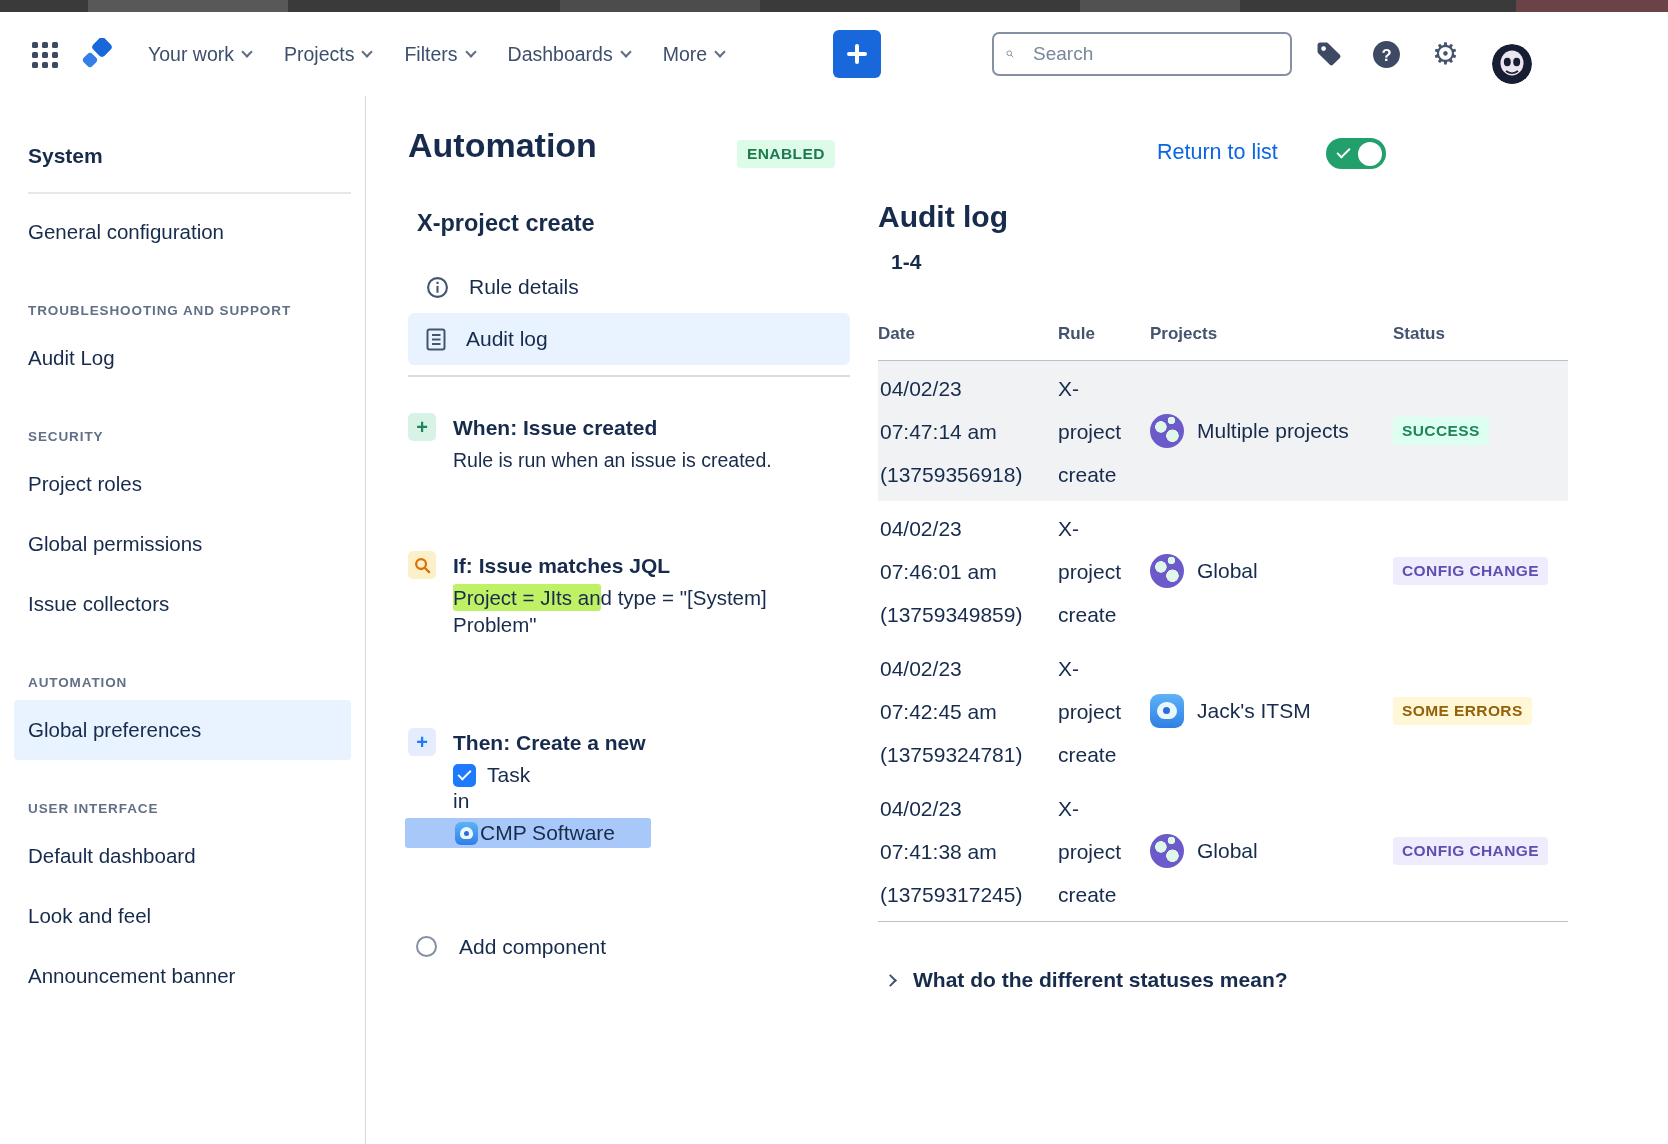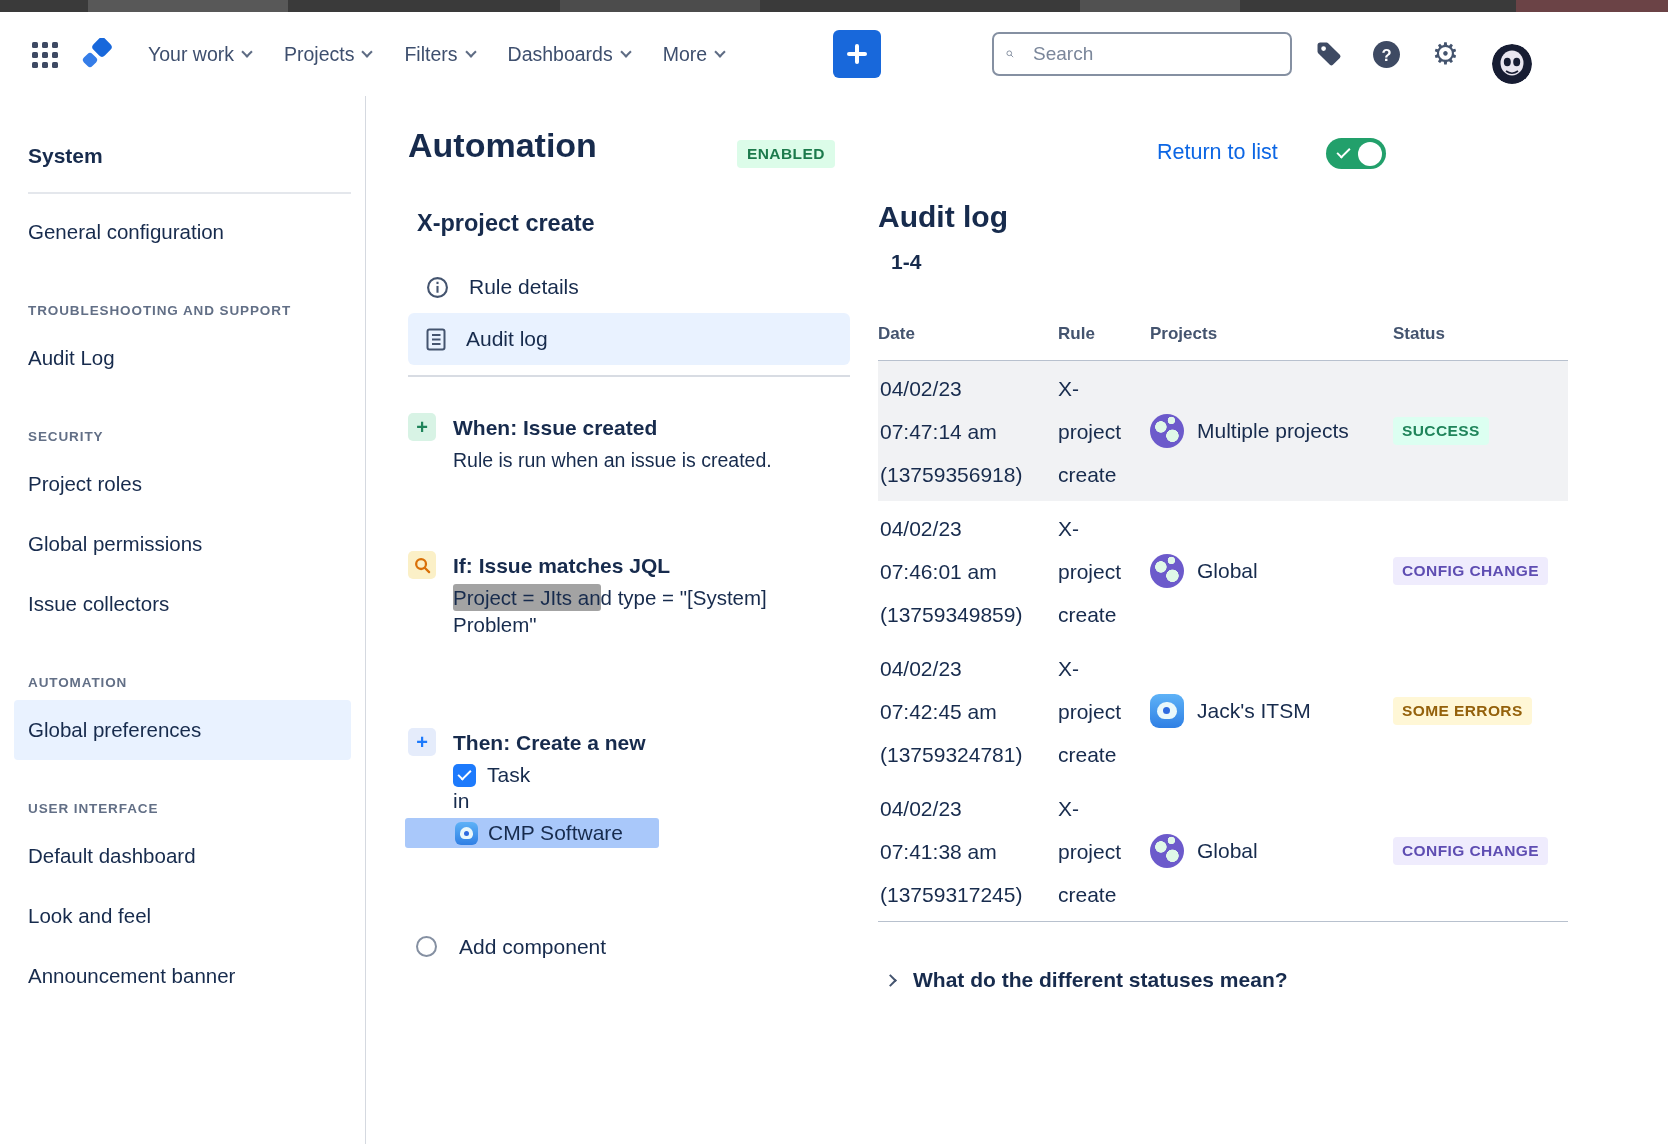--- a/index.html
+++ b/index.html
@@ -57,26 +57,26 @@
   .rule-block.if   { margin-top:80px; }
   .rule-block.then { margin-top:92px; }
   .blk-ic { width:28px; height:28px; border-radius:5px; flex:0 0 28px; display:flex; align-items:center; justify-content:center; font-size:20px; font-weight:700; margin-top:-2px; }
   .blk-ic.g { background:#D8F3E5; color:#1F845A; }
   .blk-ic.y { background:#FBF0C7; }
   .blk-ic.b { background:#E5ECFB; color:#1D7AFC; }
   .blk-ic.g::before, .blk-ic.b::before { content:"+"; }
   .blk-title { font-size:21px; font-weight:600; color:#172B4D; line-height:26px; }
   .blk-desc { font-size:19.5px; color:#172B4D; margin-top:6px; line-height:26px; }
   .jql { font-size:20.5px; line-height:27px; margin-top:5px; max-width:348px; }
-  .jql mark { background:#a3a3a3; color:inherit; border-radius:3px; padding:2px 0; }
+  .jql mark { background:#bef264; color:inherit; border-radius:3px; padding:2px 0; }
   .then-line { display:flex; align-items:center; gap:11px; margin-top:6px; font-size:21px; line-height:26px; }
   .then-in { font-size:21px; line-height:26px; }
   .task-check { width:23px; height:23px; border-radius:5px; background:#1D7AFC; position:relative; flex:0 0 23px; }
   .task-check::after { content:""; position:absolute; left:5px; top:6px; width:11px; height:5px; border-left:2.5px solid #fff; border-bottom:2.5px solid #fff; transform:rotate(-45deg); }
-  .cmp-chip { display:inline-flex; align-items:center; gap:10px; background:#A9C8FA; border-radius:3px; margin-top:4px; margin-left:-48px; padding:3px 36px 3px 50px; font-size:21px; }
+  .cmp-chip { display:inline-flex; align-items:center; gap:2px; background:#A9C8FA; border-radius:3px; margin-top:4px; margin-left:-48px; padding:3px 36px 3px 50px; font-size:21px; }
   .mini-app { width:23px; height:23px; border-radius:6px; background:linear-gradient(180deg,#5EB2F7,#2F7FE4); position:relative; flex:0 0 23px; }
   .mini-app::before { content:""; position:absolute; left:5px; top:5px; width:13px; height:12px; border-radius:7px 7px 5px 5px; background:#EAF8FB; }
   .mini-app::after { content:""; position:absolute; left:9px; top:9px; width:5px; height:5px; border-radius:50%; background:#2E6BE0; }
   .add-comp { margin-top:86px; display:flex; align-items:center; gap:22px; padding-left:8px; cursor:pointer; font-size:21px; }
   .add-circle { width:21px; height:21px; border:2px solid #8590A2; border-radius:50%; flex:0 0 21px; }
 
   
   .audit-panel { position:absolute; left:512px; top:104px; width:690px; }
   .audit-title { font-size:30px; font-weight:700; }
   .audit-range { margin:16px 0 0 13px; font-size:21px; font-weight:600; }

